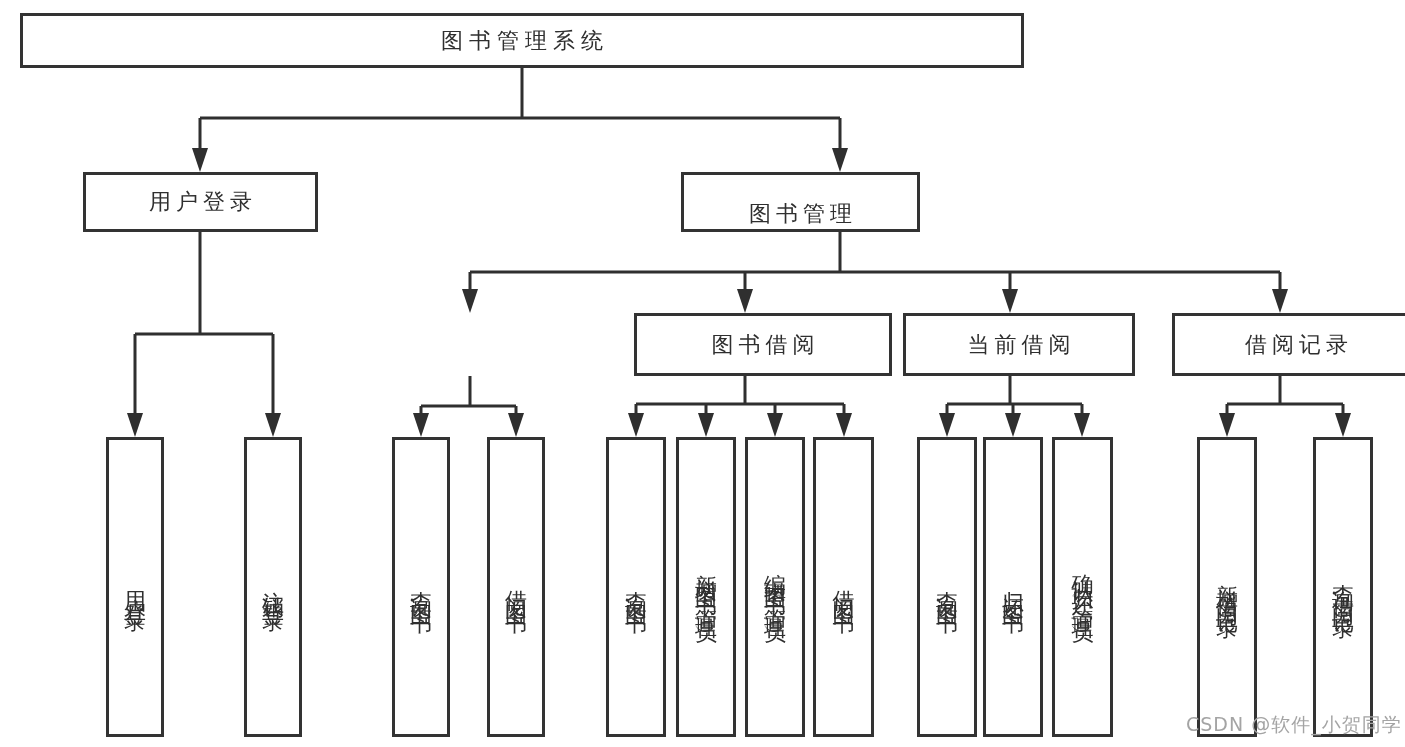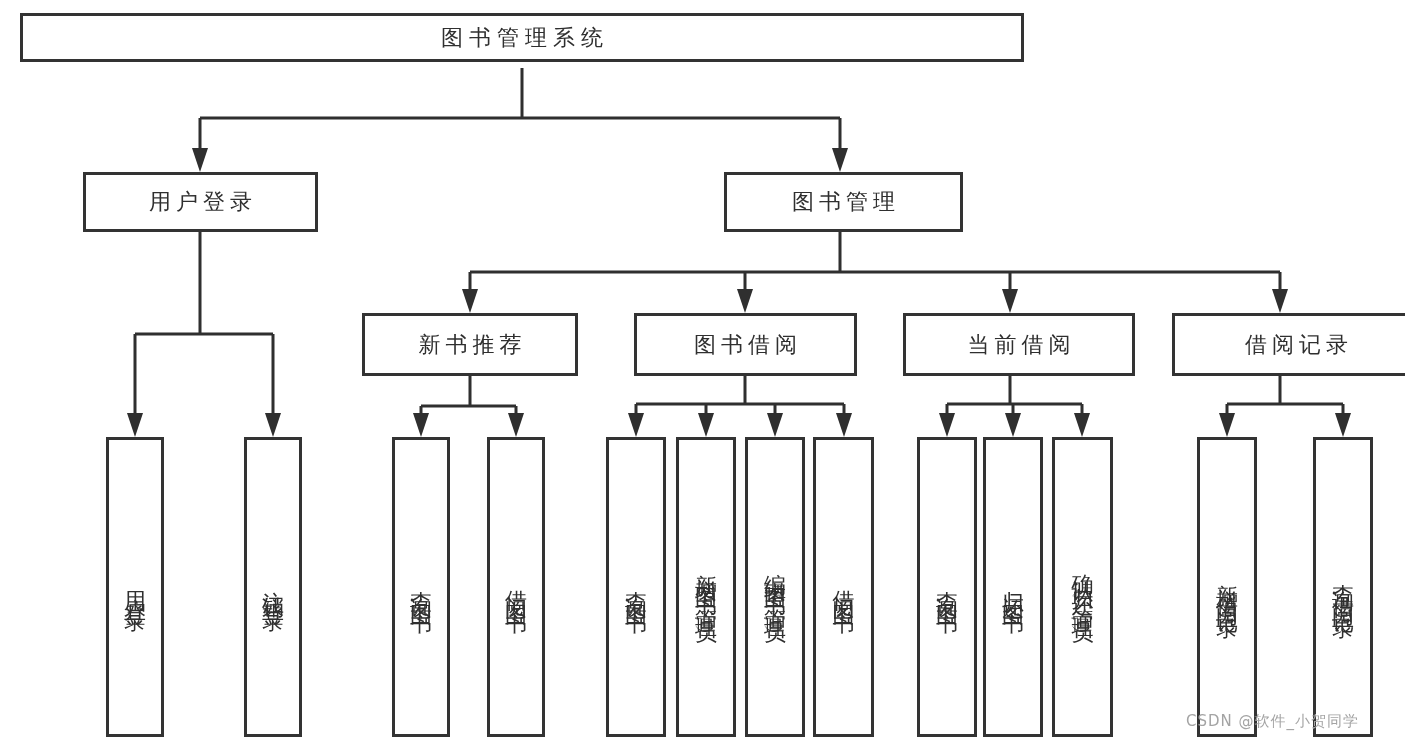--- a/index.html
+++ b/index.html
@@ -42,32 +42,32 @@
   .connectors {
     position: absolute;
     left: 0; top: 0;
     width: 1405px; height: 747px;
     z-index: 1;
   }
   .watermark {
     position: absolute;
     left: 1186px;
     top: 712px;
-    font-size: 15px;
+    font-size: 19px;
     letter-spacing: 1px;
     color: #a4a4a4;
     z-index: 5;
     white-space: nowrap;
   }
   
-  #n-root   { left: 20px;  top: 13px;  width: 1004px; height: 49px; }
+  #n-root   { left: 20px;  top: 13px;  width: 1004px; height: 55px; }
   #n-login  { left: 83px;  top: 172px; width: 235px;  height: 60px; }
-  #n-mgmt   { left: 724px; top: 172px; width: 239px;  height: 60px; }
+  #n-mgmt   { left: 681px; top: 172px; width: 239px;  height: 60px; align-items: flex-end; }
   #n-newbook { left: 362px;  top: 313px; width: 216px; height: 63px; }
-  #n-borrow  { left: 634px;  top: 313px; width: 223px; height: 63px; }
+  #n-borrow  { left: 634px;  top: 313px; width: 258px; height: 63px; }
   #n-current { left: 903px;  top: 313px; width: 232px; height: 63px; }
   #n-record  { left: 1172px; top: 313px; width: 249px; height: 63px; }
   .leaf { top: 437px; height: 300px; }
   #l1  { left: 106px;  width: 58px; }
   #l2  { left: 244px;  width: 58px; }
   #l3  { left: 392px;  width: 58px; }
   #l4  { left: 487px;  width: 58px; }
   #l5  { left: 606px;  width: 60px; }
   #l6  { left: 676px;  width: 60px; }
   #l7  { left: 745px;  width: 60px; }
@@ -127,23 +127,20 @@
     <span class="h-text root-text">图书管理系统</span>
   </div>
 
   <div class="node" id="n-login">
     <span class="h-text">用户登录</span>
   </div>
   <div class="node" id="n-mgmt">
     <span class="h-text">图书管理</span>
   </div>
 
-  <div class="node" id="n-newbook">
-    <span class="h-text">新书推荐</span>
-  </div>
   <div class="node" id="n-borrow">
     <span class="h-text">图书借阅</span>
   </div>
   <div class="node" id="n-current">
     <span class="h-text">当前借阅</span>
   </div>
   <div class="node" id="n-record">
     <span class="h-text">借阅记录</span>
   </div>
 

